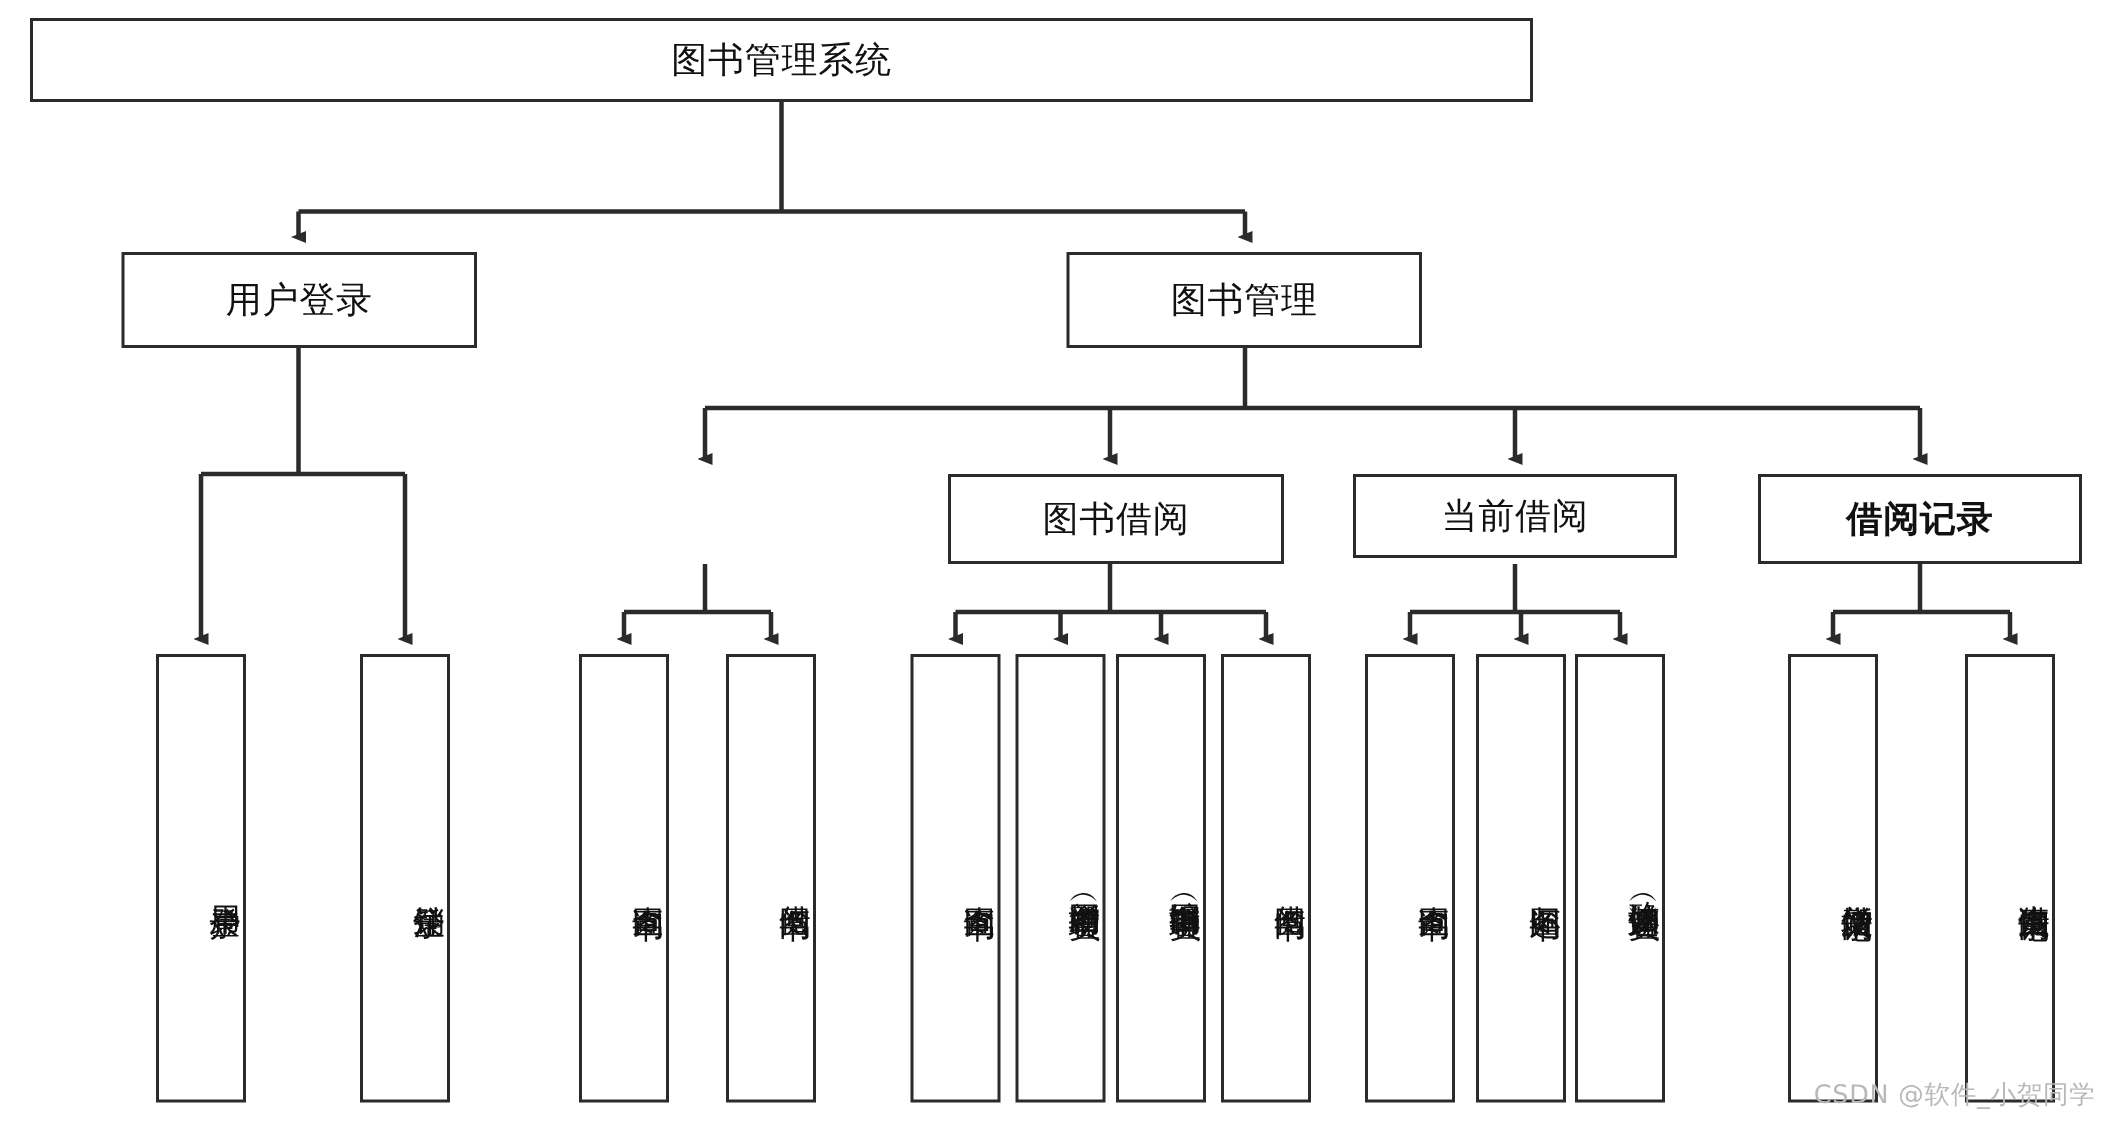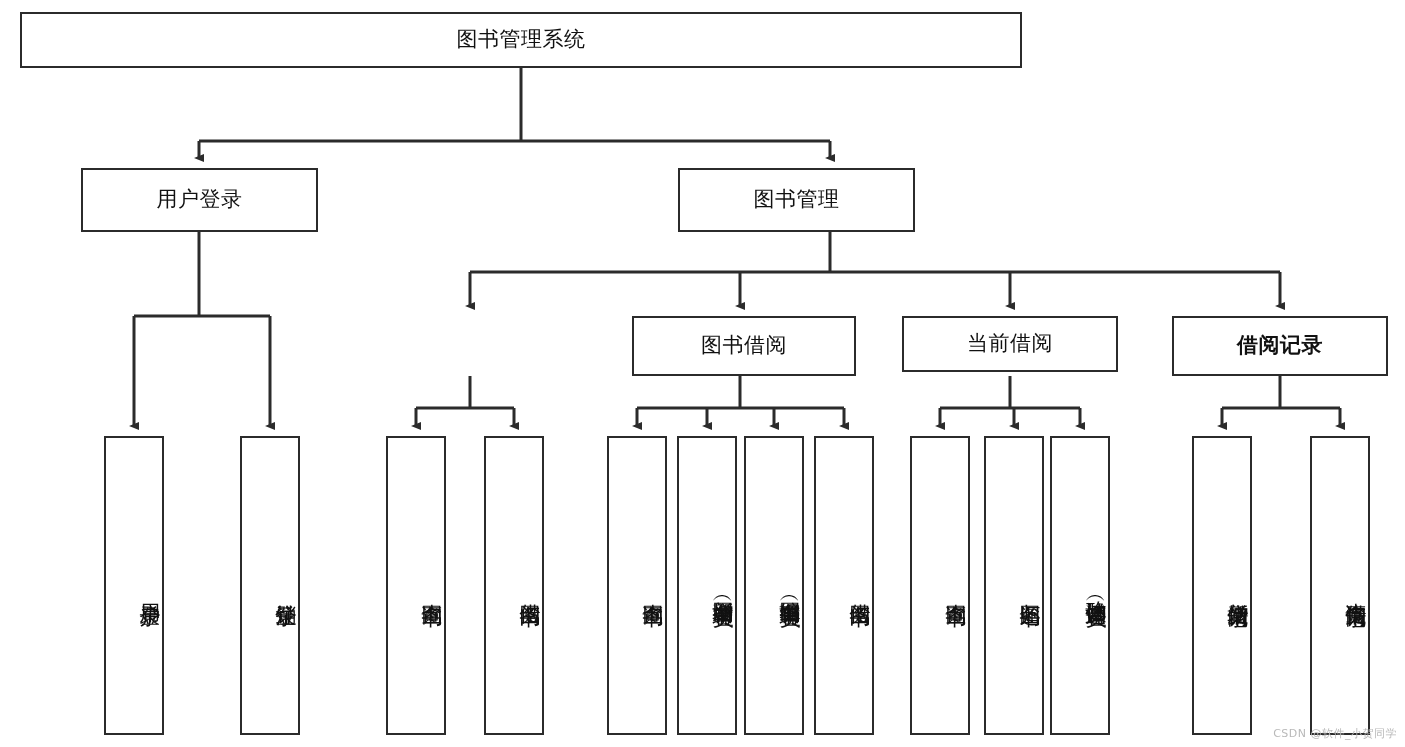--- a/index.html
+++ b/index.html
@@ -31,21 +31,21 @@
     position: absolute;
     box-sizing: border-box;
     background: #ffffff;
     border: 2px solid #2b2b2b;
     display: flex;
     align-items: center;
     justify-content: center;
     color: #111111;
   }
   .node-h {
-    font-size: 21px;
+    font-size: 24px;
     line-height: 1.1;
     letter-spacing: 0.5px;
     white-space: nowrap;
   }
   .node-v {
     writing-mode: vertical-rl;
     text-orientation: upright;
     font-size: 21px;
     line-height: 1.18;
     letter-spacing: 1px;
@@ -54,21 +54,21 @@
     padding-top: 6px;
   }
   .node-v .vtext {
     writing-mode: vertical-rl;
     text-orientation: upright;
   }
   .watermark {
     position: absolute;
     right: 8px;
     bottom: 6px;
-    font-size: 11px;
+    font-size: 17px;
     color: #b9b9b9;
     white-space: nowrap;
     letter-spacing: 0.5px;
   }
 </style>
 </head>
 <body>
 
 <div id="diagram-root">
 
@@ -119,21 +119,21 @@
       <path d="M 1280 376 L 1280 408"></path>
       <path d="M 1222 408 L 1340 408"></path>
       <path d="M 1222 408 L 1222 426" marker-end="url(#arrow)"></path>
       <path d="M 1340 408 L 1340 426" marker-end="url(#arrow)"></path>
     </g>
   </svg>
 
   <div class="node node-h" style="left: 20px; top: 12px; width: 1002px; height: 56px;">图书管理系统</div>
 
   <div class="node node-h" style="left: 81px; top: 168px; width: 237px; height: 64px;">用户登录</div>
-  <div class="node node-h" style="left: 678px; top: 168px; width: 237px; height: 64px; text-align: center;">图书管理</div>
+  <div class="node node-h" style="left: 711px; top: 168px; width: 237px; height: 64px; text-align: center;">图书管理</div>
 
   <div class="node node-h" style="left: 632px; top: 316px; width: 224px; height: 60px;">图书借阅</div>
   <div class="node node-h" style="left: 902px; top: 316px; width: 216px; height: 56px;">当前借阅</div>
   <div class="node node-h" style="left: 1172px; top: 316px; width: 216px; height: 60px; font-weight: bold;">借阅记录</div>
 
   <div class="node node-v" style="left: 104px; top: 436px; width: 60px; height: 299px;">
       <span class="vtext">用户登录</span>
     </div>
   <div class="node node-v" style="left: 240px; top: 436px; width: 60px; height: 299px;">
       <span class="vtext">注销登录</span>

